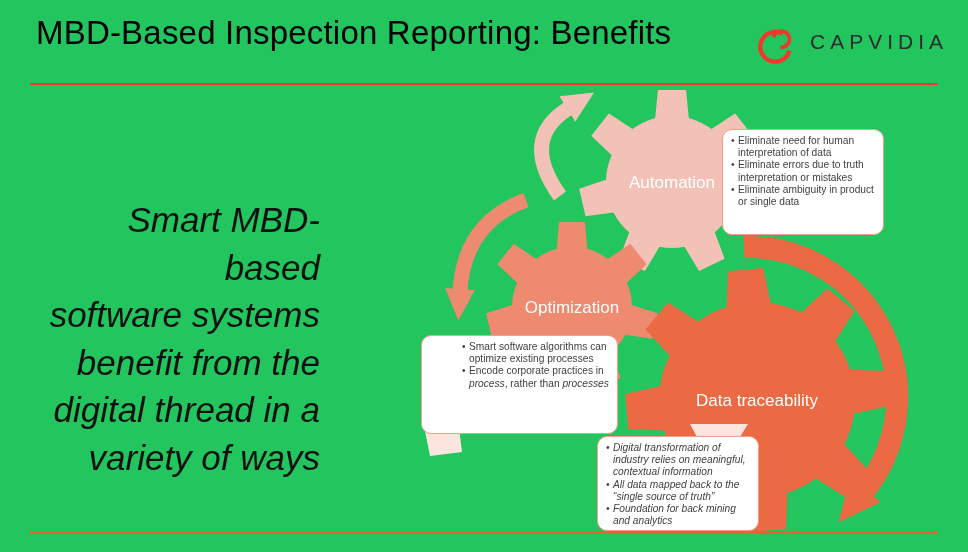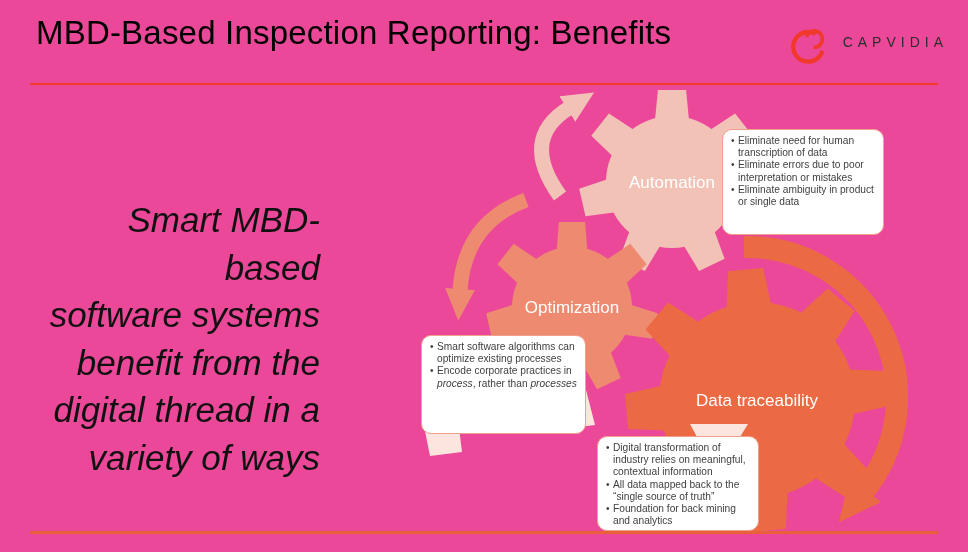--- a/index.html
+++ b/index.html
@@ -1,28 +1,28 @@
 <!DOCTYPE html>
 <html><head>
 <meta charset="utf-8">
 <style>
   html,body{margin:0;padding:0;background:#ffffff;}
   .slide{
-    position:relative; width:968px; height:552px; background:#ec4899;
+    position:relative; width:968px; height:552px; background:#22c55e;
     overflow:hidden; font-family:"Liberation Sans", sans-serif;
   }
   .slide-title{
     position:absolute; left:36px; top:14px; font-size:33px; color:#000;
     font-weight:400; letter-spacing:0.2px; white-space:nowrap;
   }
   .logo{
     position:absolute; right:20px; top:20px; display:flex; align-items:center; gap:10px;
   }
   .logo-text{
-    font-size:14px; letter-spacing:5px; color:#2d2d2d; font-weight:400;
+    font-size:21px; letter-spacing:5px; color:#2d2d2d; font-weight:400;
   }
   .rule{ position:absolute; left:30px; width:908px; }
   .rule-top{ top:83px; height:2px; }
   .rule-bottom{ top:531px; height:3px; }
   .quote{
     position:absolute; left:40px; top:196px; width:280px;
     font-size:35px; font-style:italic; color:#111; text-align:right;
     line-height:1.36; white-space:pre-line;
   }
   .diagram-svg{ position:absolute; left:0; top:0; }
@@ -96,34 +96,34 @@
       </g>
     <g id="layer-labels">
         <text x="672" y="188" text-anchor="middle" fill="#ffffff" font-size="17" font-family="Liberation Sans, sans-serif">Automation</text>
         <text x="572" y="313" text-anchor="middle" fill="#ffffff" font-size="17" font-family="Liberation Sans, sans-serif">Optimization</text>
         <text x="757" y="406" text-anchor="middle" fill="#ffffff" font-size="17" font-family="Liberation Sans, sans-serif">Data traceability</text>
       </g>
   </svg>
 
   <div class="callout" style="left: 722px; top: 129px; width: 160px; height: 104px; border: 1px solid rgb(239, 159, 138); color: rgb(63, 63, 63);">
     <ul>
-        <li>Eliminate need for human transcription of data</li>
-        <li>Eliminate errors due to poor interpretation or mistakes</li>
+        <li>Eliminate need for human interpretation of data</li>
+        <li>Eliminate errors due to truth interpretation or mistakes</li>
         <li>Eliminate ambiguity in product or single data</li>
       </ul>
   </div>
 
-  <div class="callout" style="left: 421px; top: 335px; width: 163px; height: 97px; border: 1px solid rgb(239, 159, 138); color: rgb(63, 63, 63);">
+  <div class="callout" style="left: 421px; top: 335px; width: 163px; height: 97px; border: 1px solid rgb(239, 159, 138); color: rgb(63, 63, 63); padding-left: 32px;">
     <ul>
         <li>Smart software algorithms can optimize existing processes</li>
         <li>Encode corporate practices in <i>process</i>, rather than <i>processes</i></li>
       </ul>
   </div>
 
-  <div class="callout" style="left: 597px; top: 436px; width: 160px; height: 93px; border: 1px solid rgb(239, 159, 138); color: rgb(63, 63, 63);">
+  <div class="callout" style="left: 597px; top: 436px; width: 160px; height: 93px; border: 1px solid rgb(239, 159, 138); color: rgb(63, 63, 63); font-style: italic;">
     <ul>
         <li>Digital transformation of industry relies on meaningful, contextual information</li>
         <li>All data mapped back to the “single source of truth”</li>
         <li>Foundation for back mining and analytics</li>
       </ul>
   </div>
 
   <div class="rule rule-bottom" style="background: rgb(233, 96, 59);"></div>
 
 </div>

